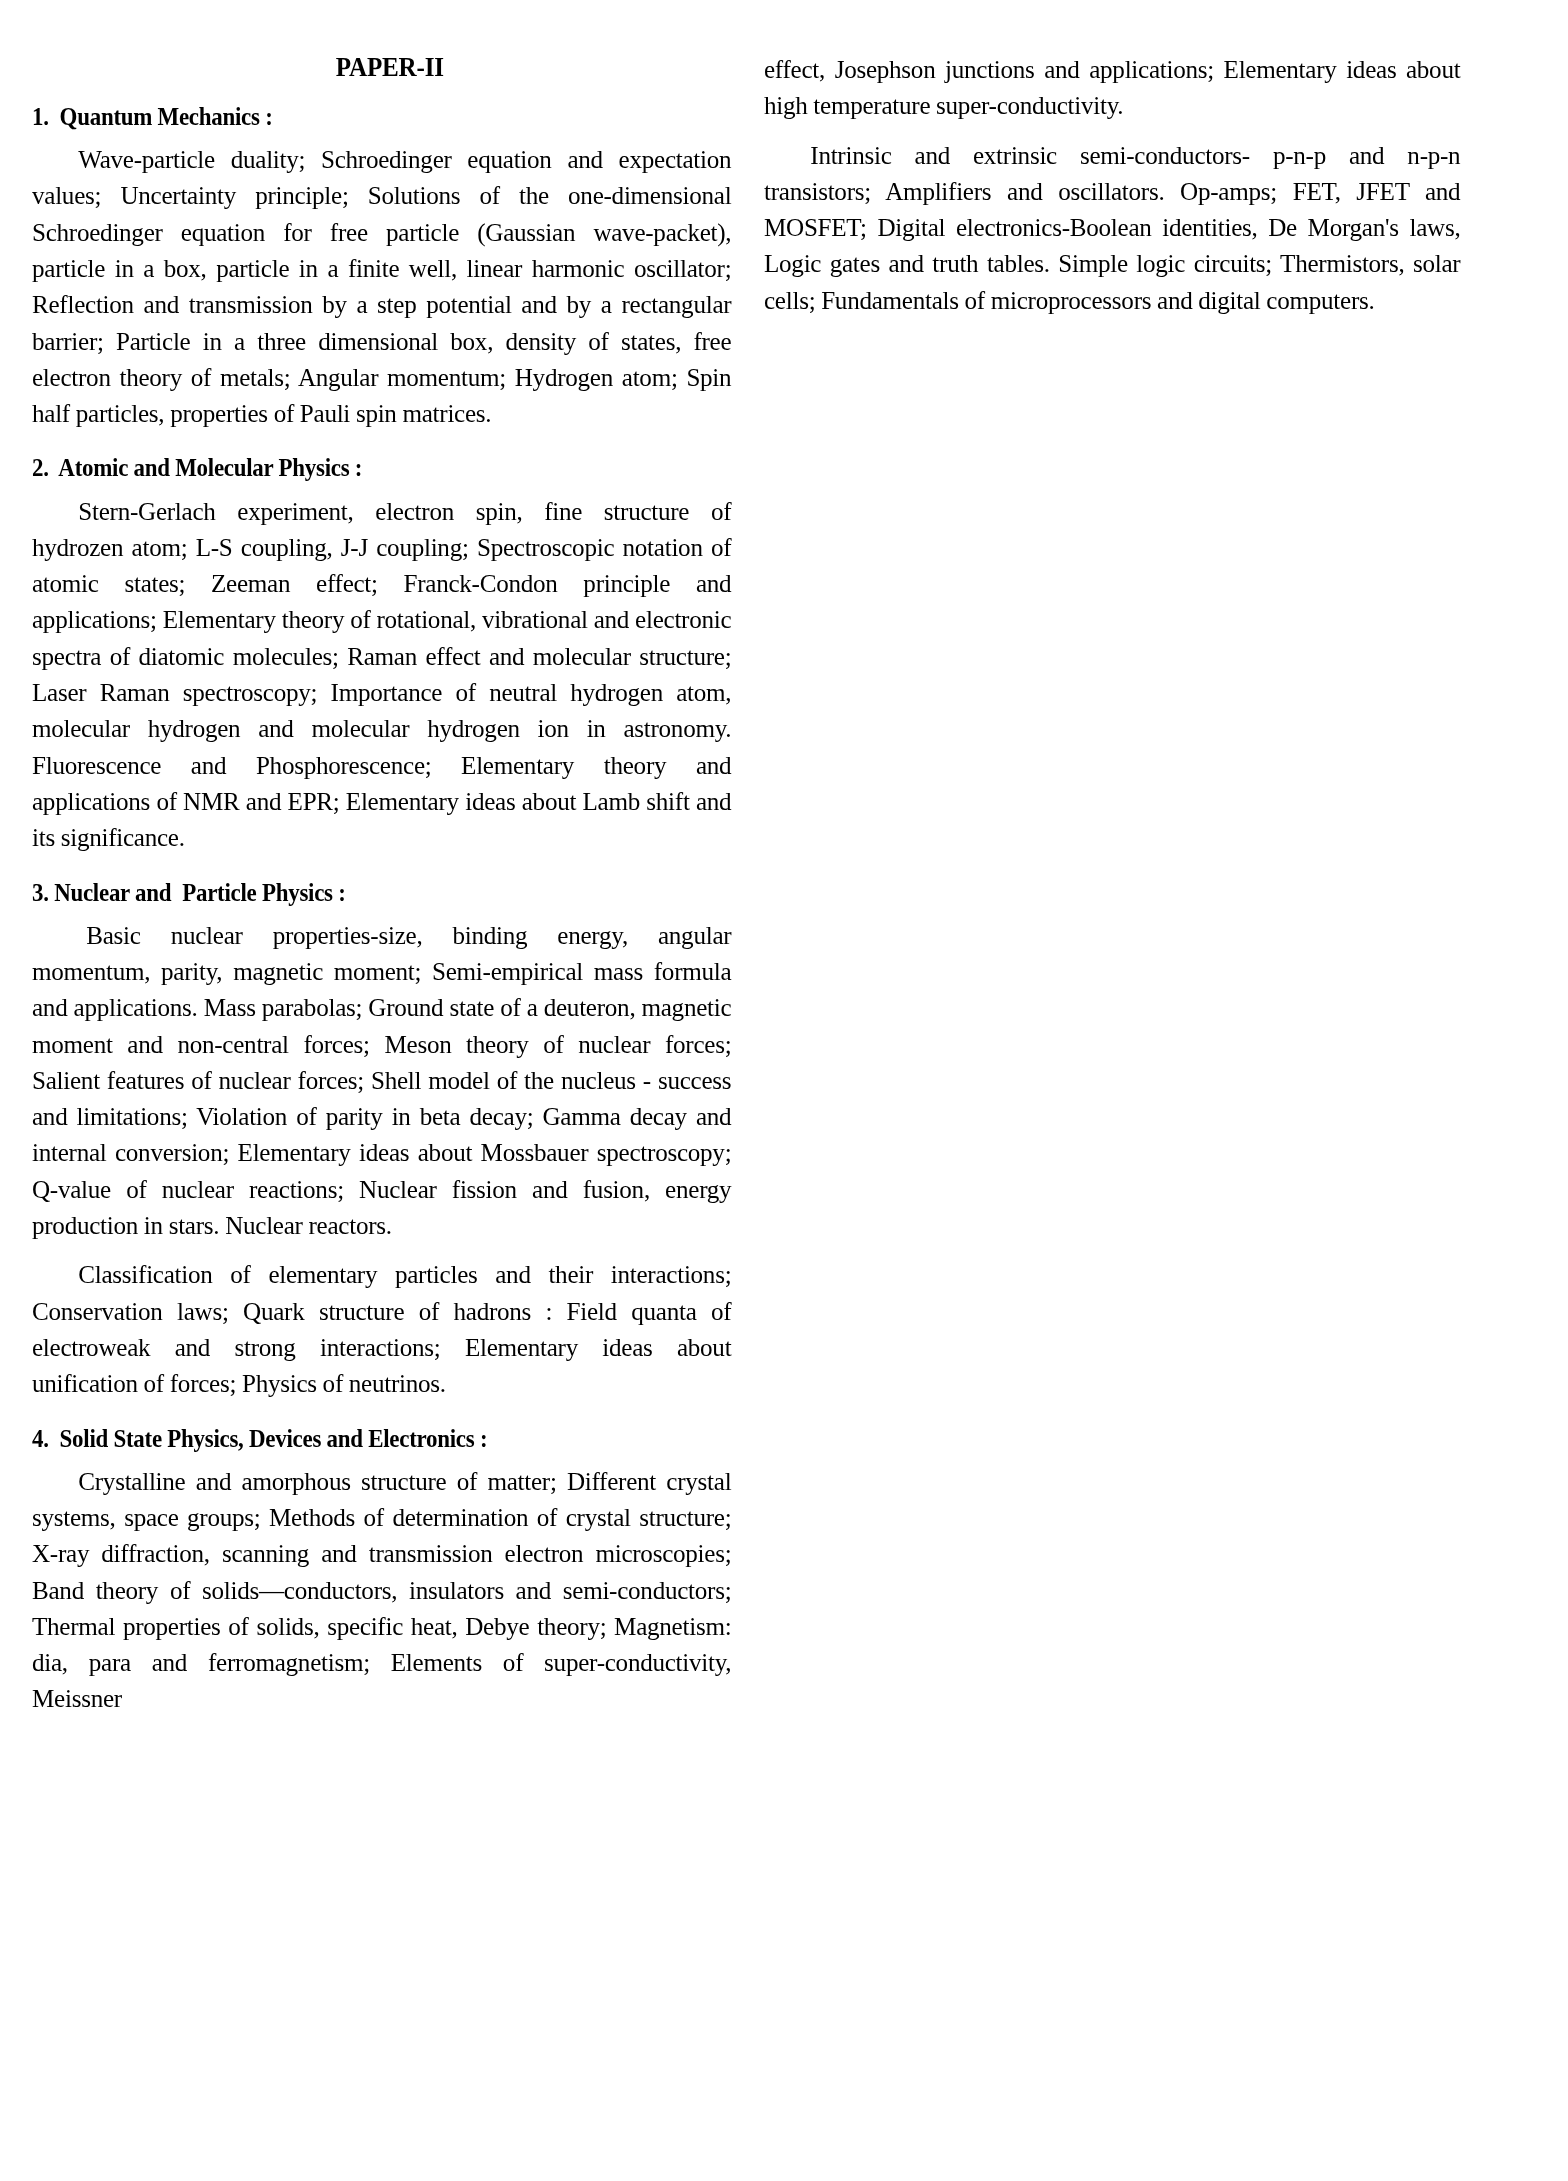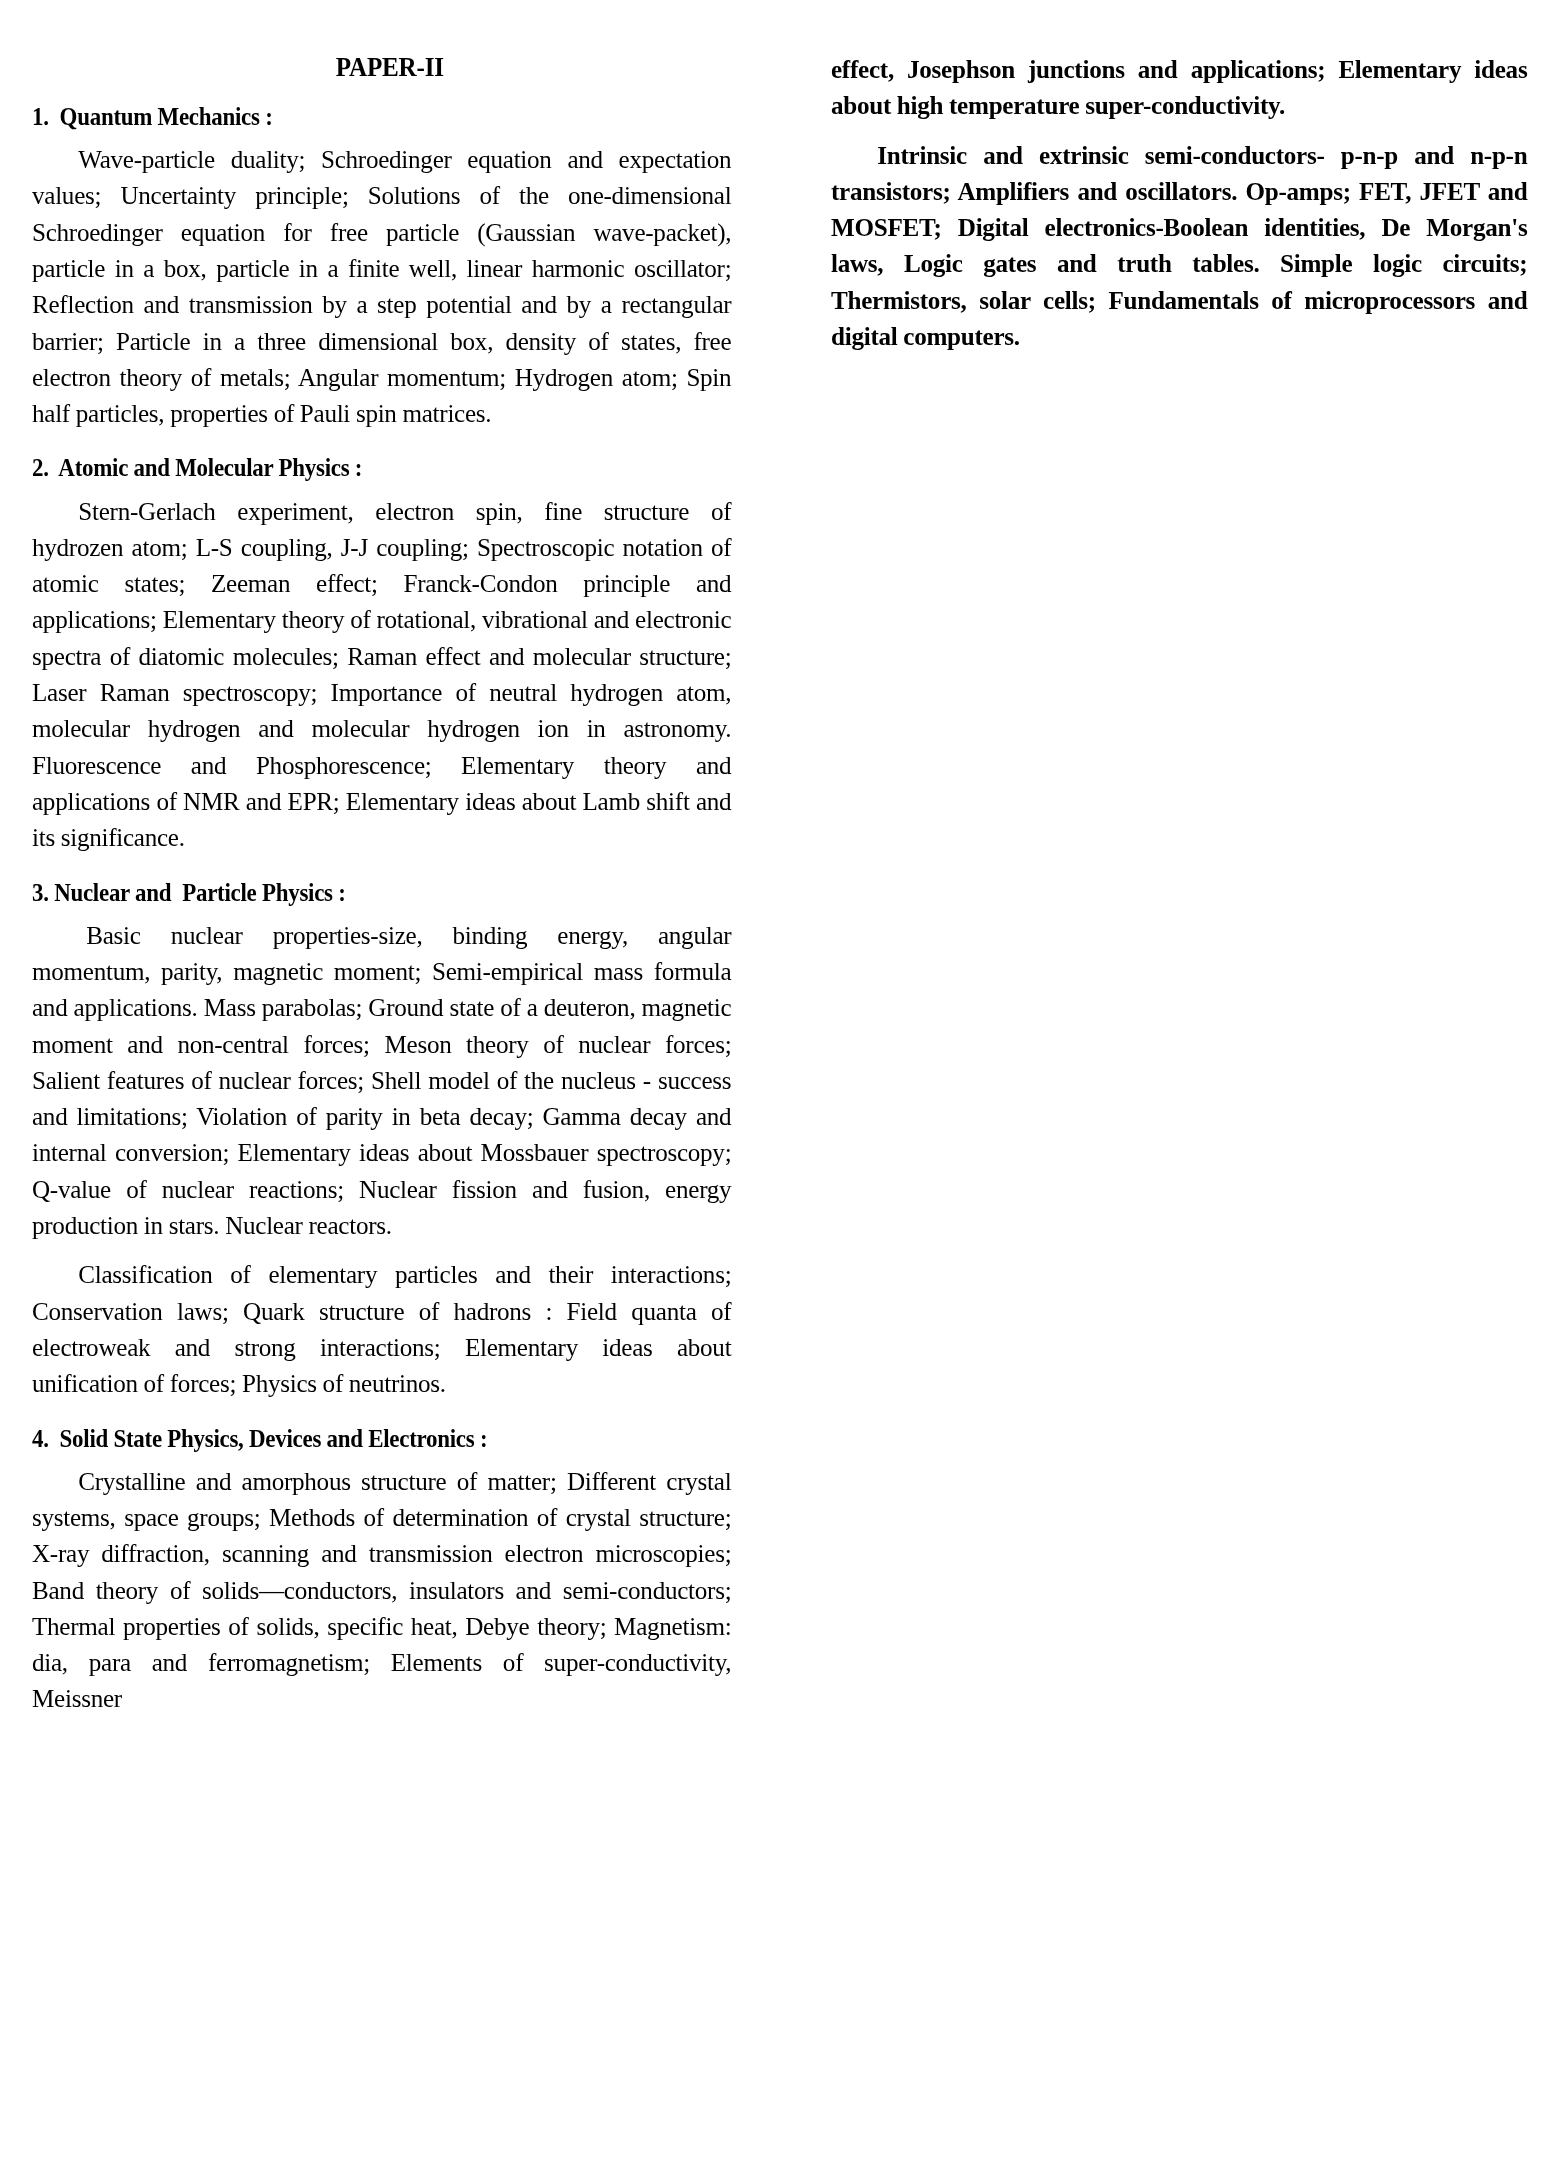--- a/index.html
+++ b/index.html
@@ -29,21 +29,21 @@
     top: 0;
     width: 1568px;
     height: 2181px;
   }
 
   .col {
     position: absolute;
     top: 52px;
   }
   .col-left  { left: 32px;  width: 710px; }
-  .col-right { left: 831px; width: 707px; font-weight: bold; }
+  .col-right { left: 764px; width: 707px; }
 
   .paper-title {
     font-family: "Liberation Serif", "DejaVu Serif", serif;
     font-weight: bold;
     font-size: 27px;
     text-align: center;
     letter-spacing: -0.2px;
     margin: 0 0 18px 0;
     padding-left: 6px;
     transform: scaleX(0.93);

